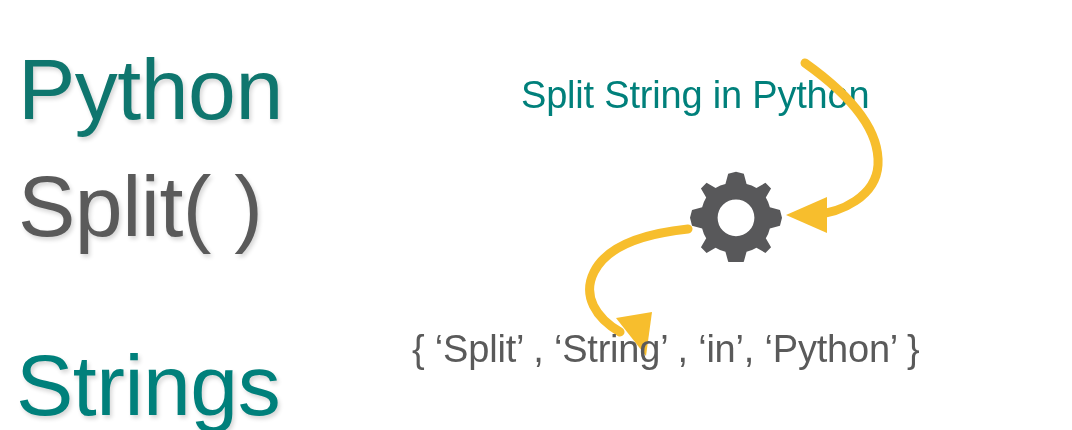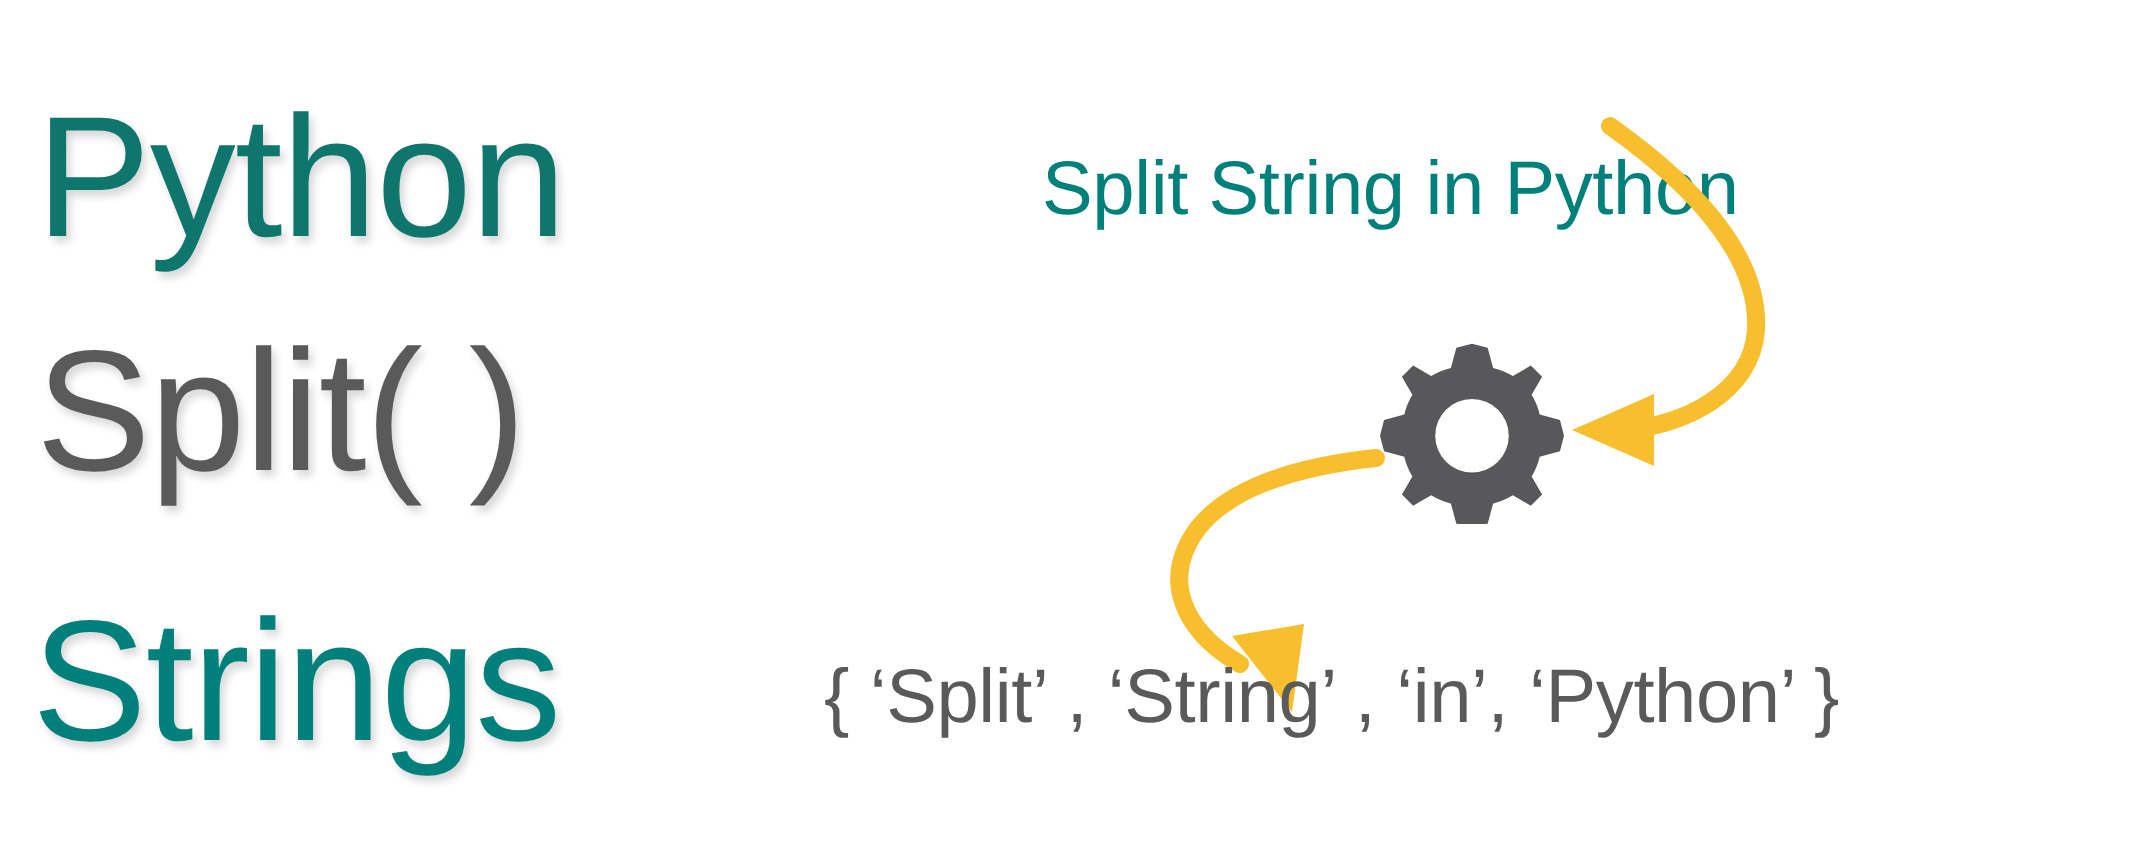--- a/index.html
+++ b/index.html
@@ -92,21 +92,21 @@
   }
 </style>
 </head>
 <body>
 
 <div id="canvas">
 
   <div class="headline">
     <div class="headline-line hl-1" style="color:#0f766e;">Python</div>
     <div class="headline-line hl-2" style="color:#5A5A5A;">Split( )</div>
-    <div class="headline-line hl-3" style="color:#00807B;">Strings</div>
+    <div class="headline-line hl-3" style="color:#00807B;margin-top:44px;">Strings</div>
   </div>
 
   <div class="diagram">
 
     <div class="diagram-title" style="color:#00807B;">Split String in Python</div>
 
     <svg class="arrows" viewBox="0 0 692 430">
       <defs></defs>
 
       <g>

